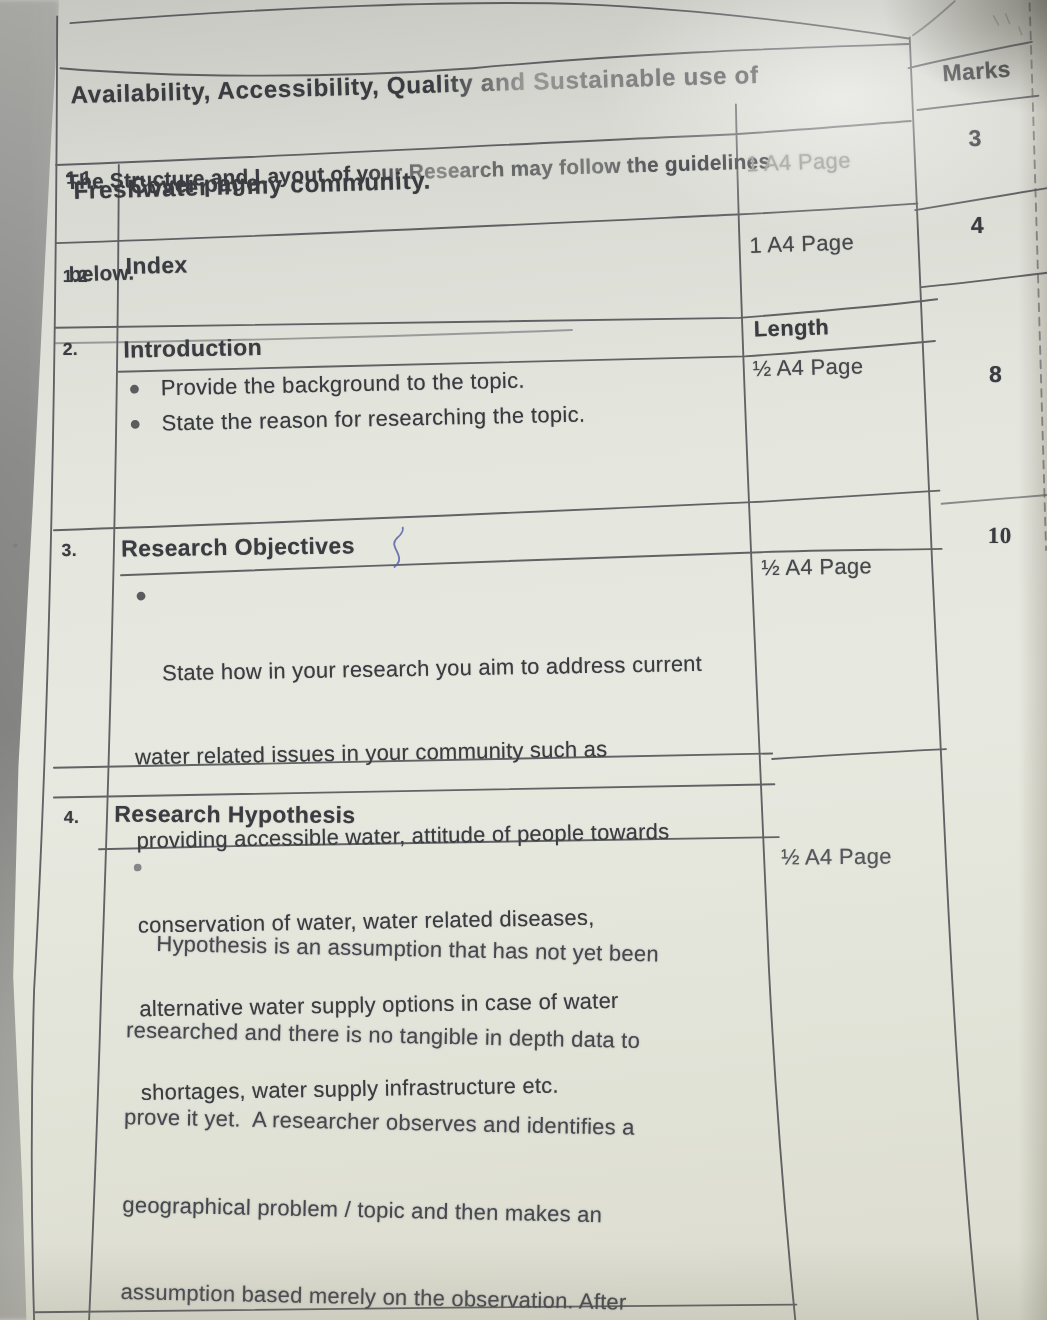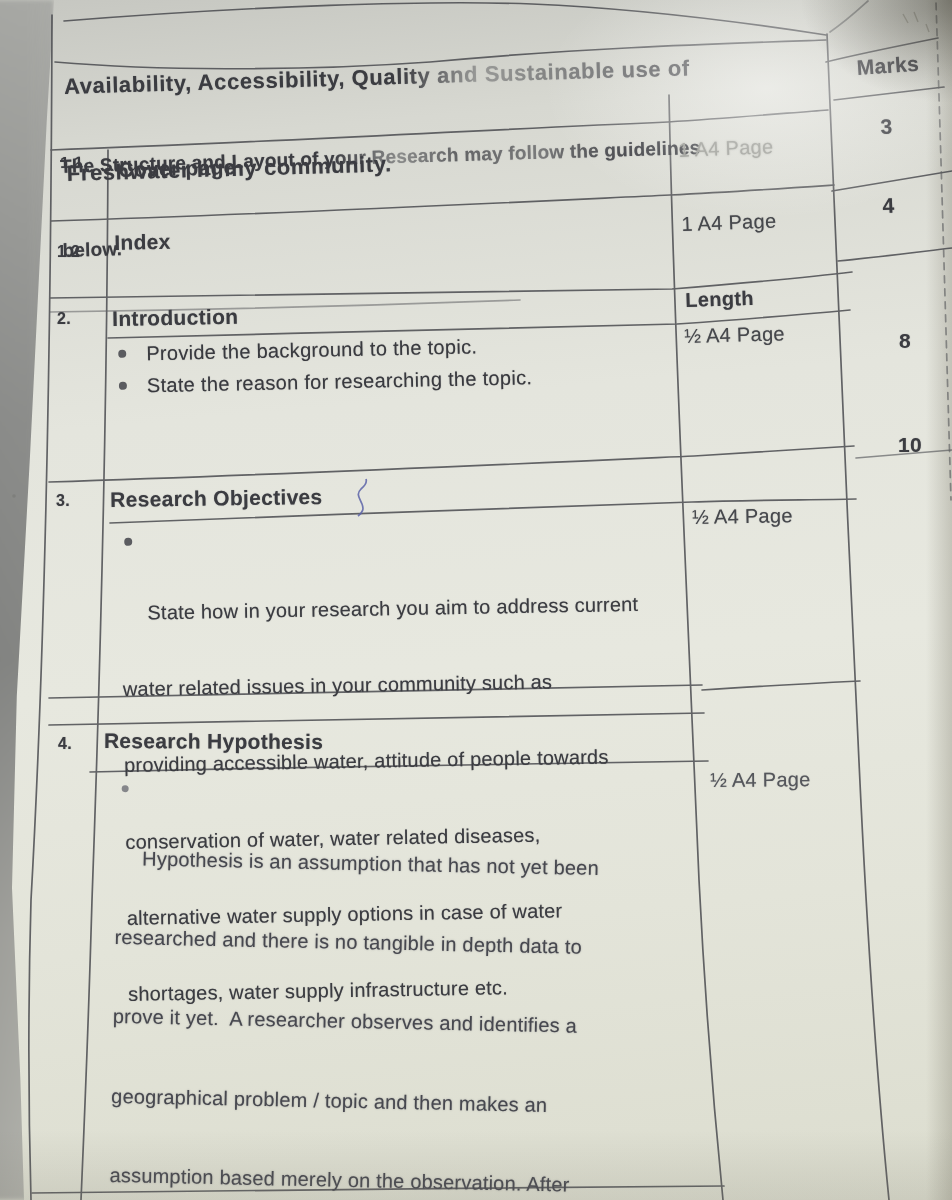--- a/index.html
+++ b/index.html
@@ -144,21 +144,21 @@
     </div>
     <div class="bitem">
       <span class="dot"></span>
       <span>State the reason for researching the topic.</span>
     </div>
   </div>
 
   <div class="txt num" style="left:56px;top:492px;">3.</div>
   <div class="txt label" style="left:110px;top:488px;transform:rotate(-.8deg);">Research Objectives</div>
   <div class="txt len" style="left:692px;top:506px;transform:rotate(-1deg);">½ A4 Page</div>
-  <div class="txt mark" style="left:898px;top:433px;">10</div>
+  <div class="txt mark" style="left:898px;top:475px;font-family:Liberation Serif, serif;">10</div>
   <div class="txt para p3" style="left:120px;top:529px;transform:rotate(-1deg);">
     <span class="dot"></span>
     <div class="pline first">State how in your research you aim to address current</div>
     <div class="pline">water related issues in your community such as</div>
     <div class="pline">providing accessible water, attitude of people towards</div>
     <div class="pline">conservation of water, water related diseases,</div>
     <div class="pline">alternative water supply options in case of water</div>
     <div class="pline">shortages, water supply infrastructure etc.</div>
   </div>
 

